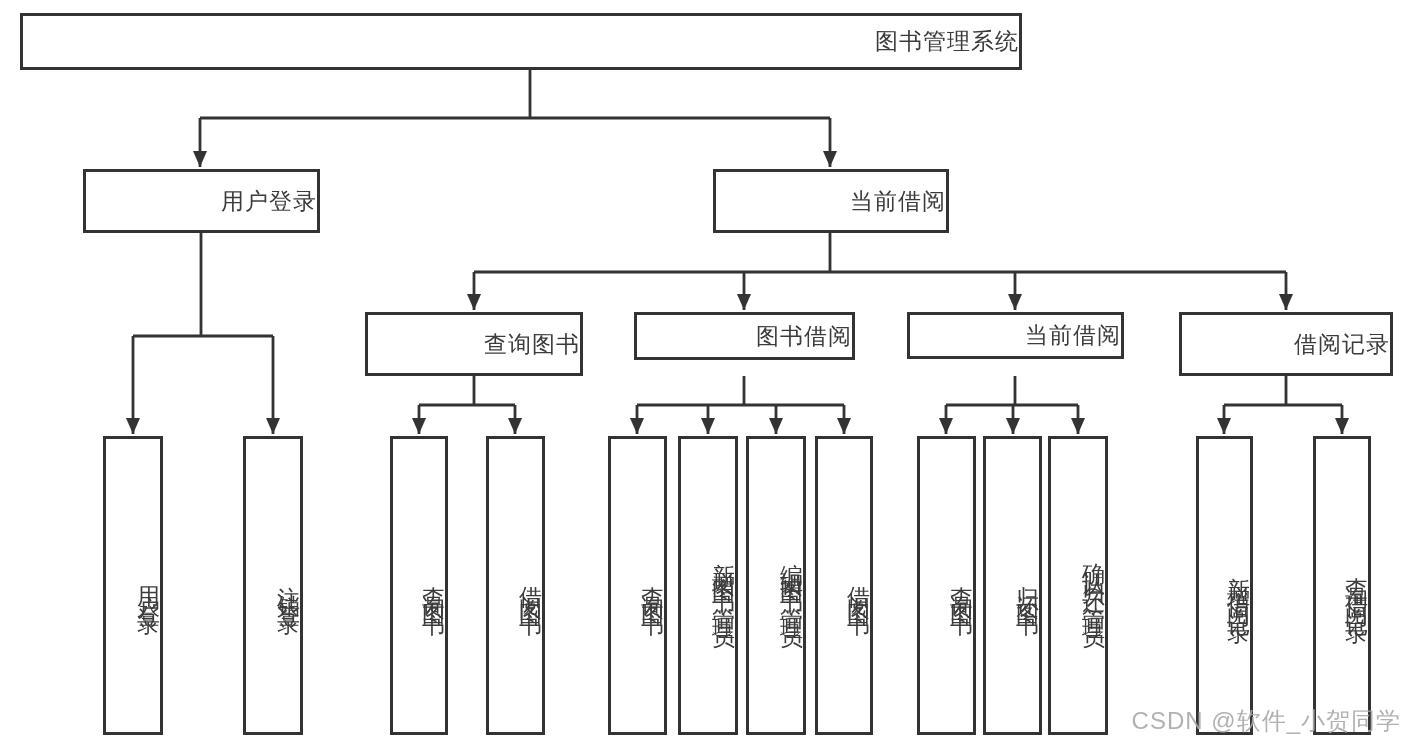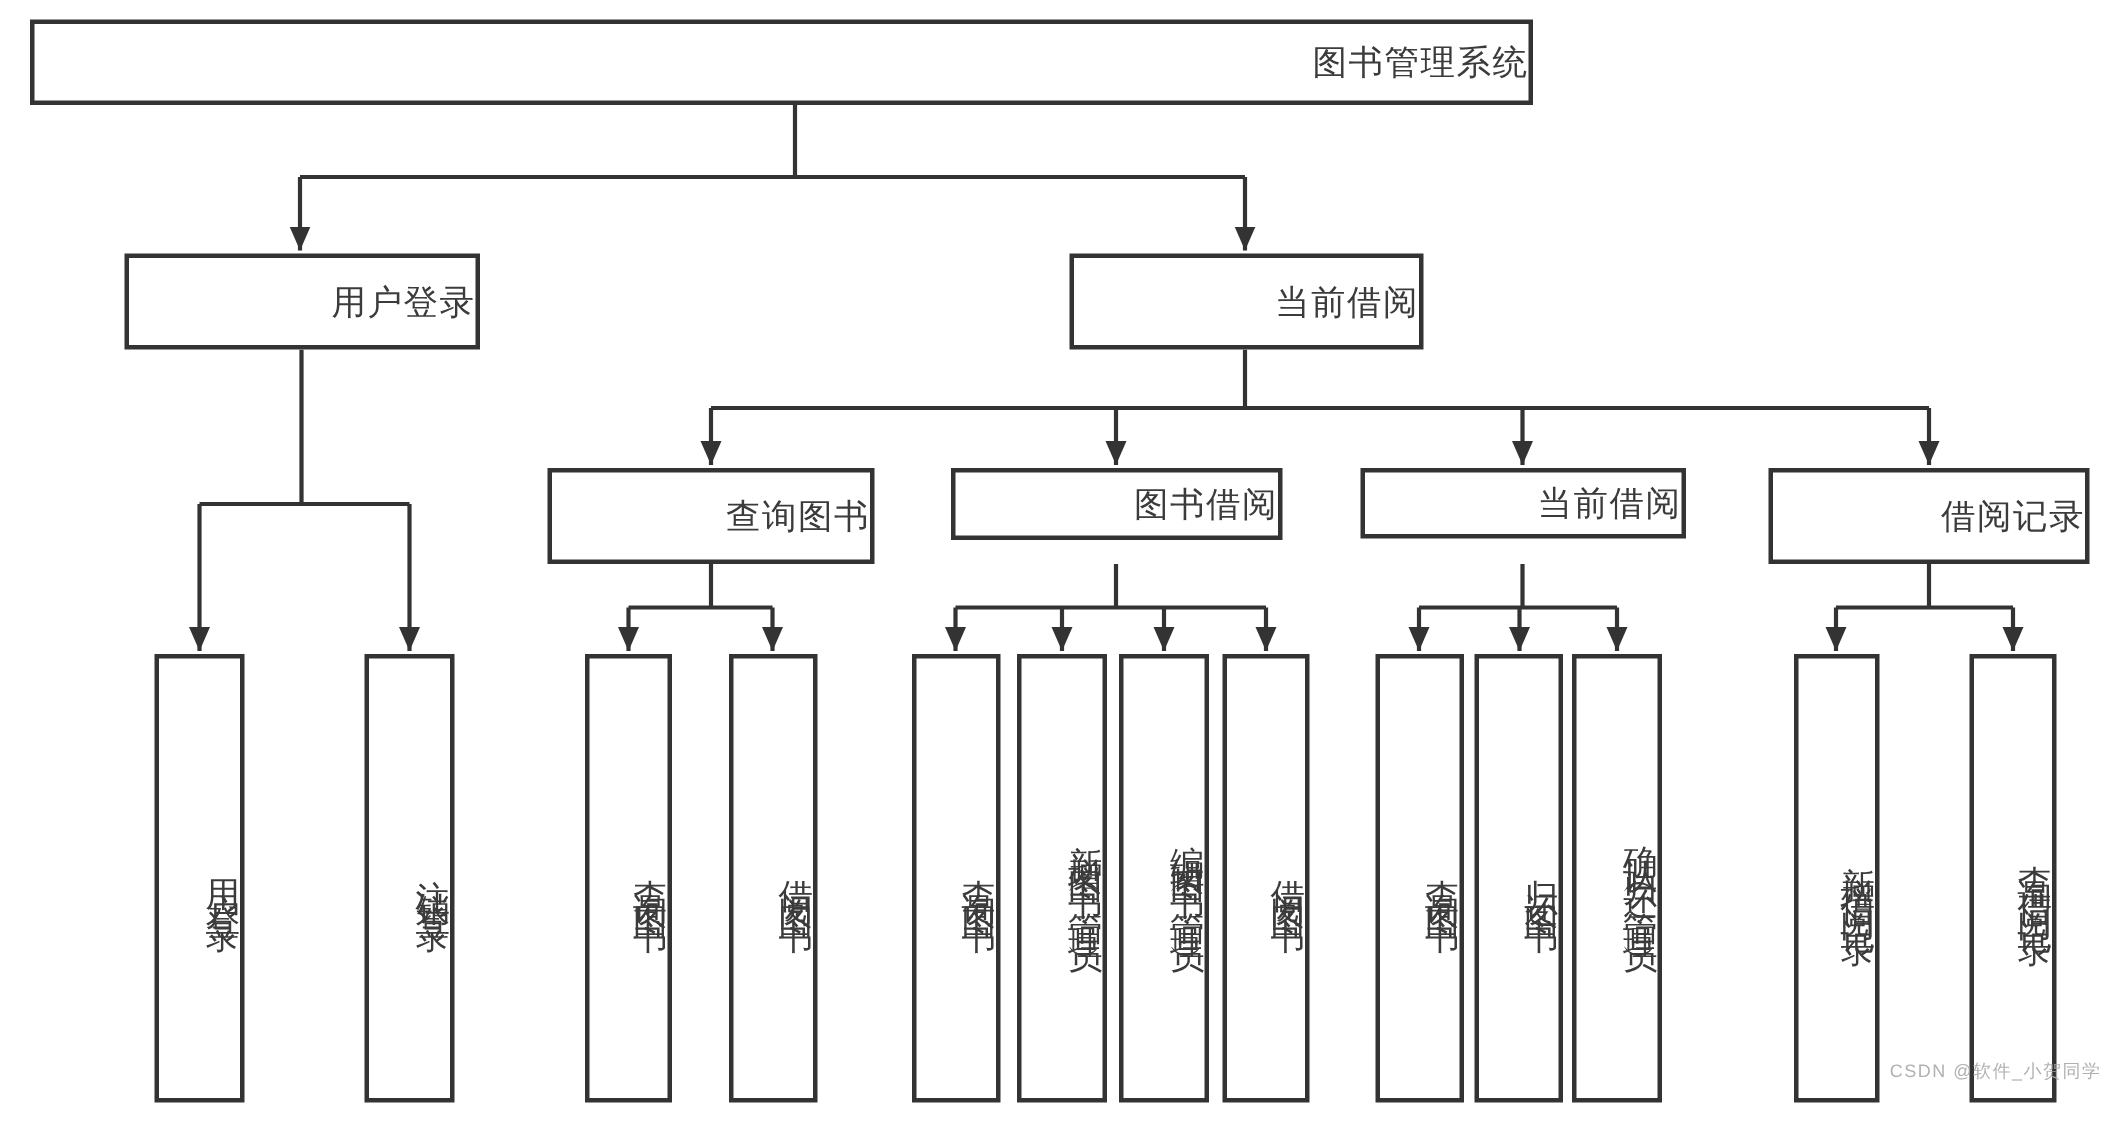--- a/index.html
+++ b/index.html
@@ -15,22 +15,22 @@
     border:3px solid #333333;display:flex;align-items:center;justify-content:flex-end;
     color:#3b3b3b;
   }
   .node.h{font-size:23px;letter-spacing:1px;}
   .node.v{top:436px;height:299px;}
   .vlbl{
     writing-mode:vertical-rl;text-orientation:mixed;
     font-size:23px;letter-spacing:9px;line-height:1;white-space:nowrap;
   }
   .watermark{
-    position:absolute;right:4px;bottom:24px;
-    font-size:12px;color:rgba(168,168,168,0.9);letter-spacing:1px;
+    position:absolute;right:4px;bottom:10px;
+    font-size:24px;color:rgba(168,168,168,0.9);letter-spacing:1px;
     pointer-events:none;white-space:nowrap;
   }
 </style>
 </head>
 <body>
 
 <div class="canvas">
 
   <svg class="wires" width="1405" height="747" viewBox="0 0 1405 747">
     <defs>

